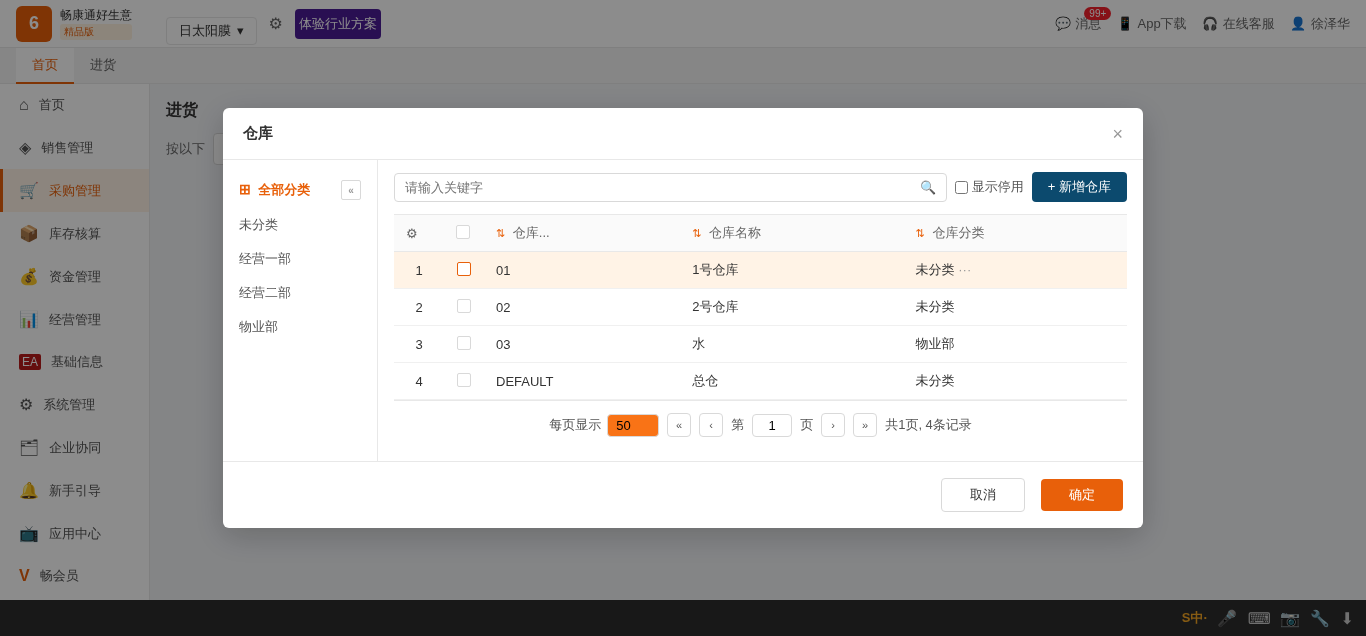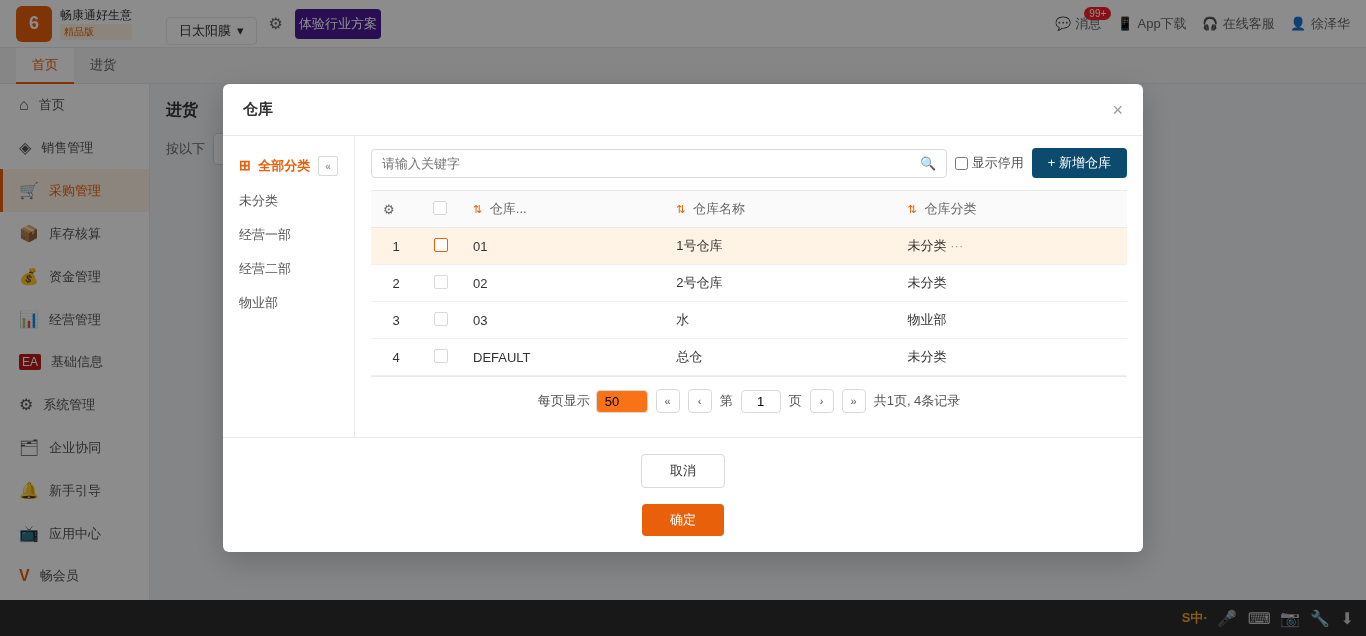--- a/index.html
+++ b/index.html
@@ -232,21 +232,21 @@
       line-height: 1;
     }
     .modal-body {
       display: flex;
       flex: 1;
       overflow: hidden;
     }
 
     
     .category-panel {
-      width: 132px;
+      width: 155px;
       border-right: 1px solid #e8e8e8;
       padding: 12px 0;
       flex-shrink: 0;
     }
     .category-header {
       display: flex;
       align-items: center;
       justify-content: space-between;
       padding: 8px 16px;
       font-size: 13px;
@@ -406,21 +406,20 @@
     }
 
     
     .modal-footer {
       display: flex;
       align-items: center;
       justify-content: flex-end;
       gap: 16px;
       padding: 16px 20px;
       border-top: 1px solid #e8e8e8;
-      flex-direction: column;
     }
     .btn-cancel {
       background: #fff;
       color: #333;
       border: 1px solid #d9d9d9;
       padding: 7px 28px;
       border-radius: 4px;
       cursor: pointer;
       font-size: 13px;
     }

